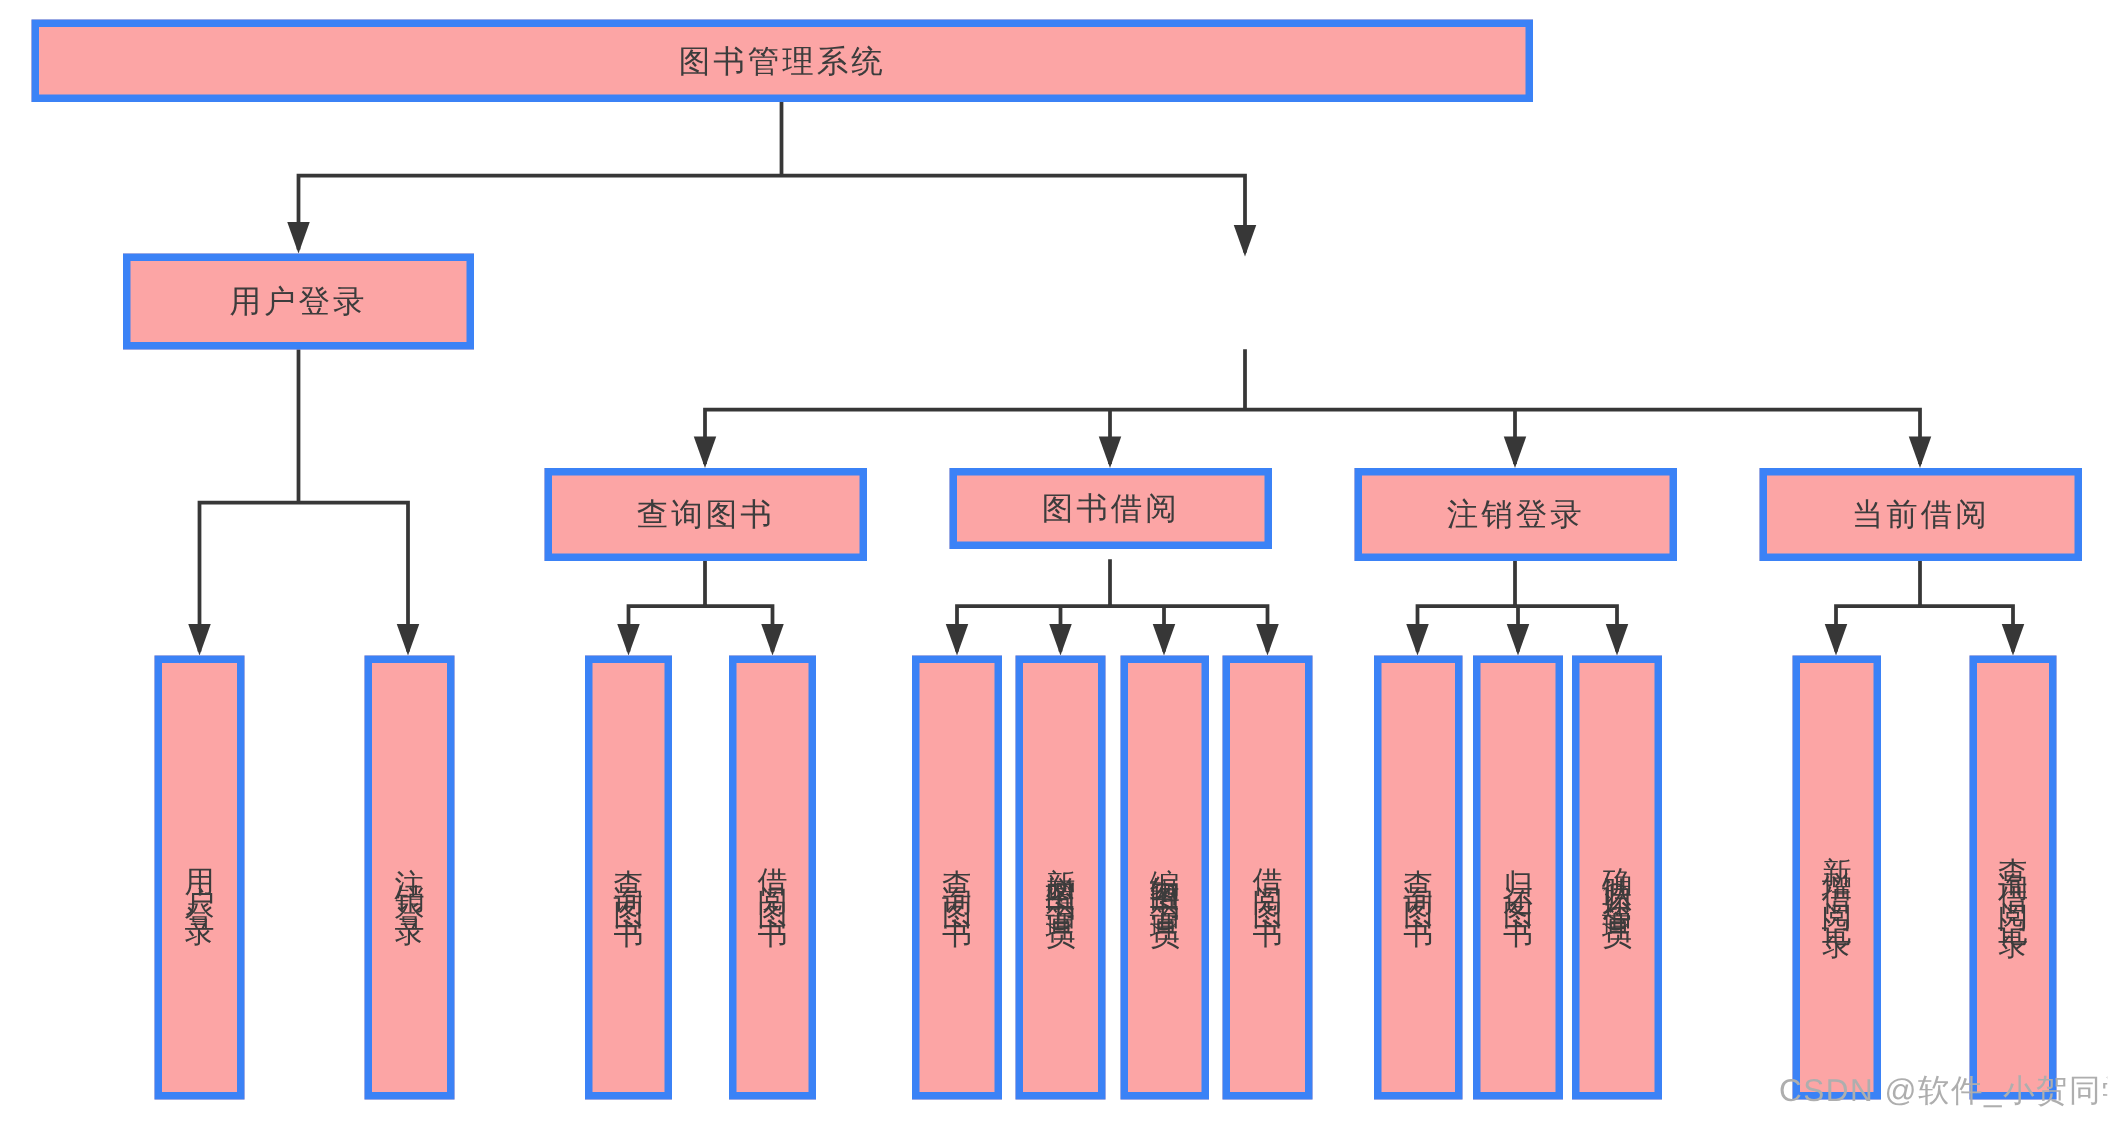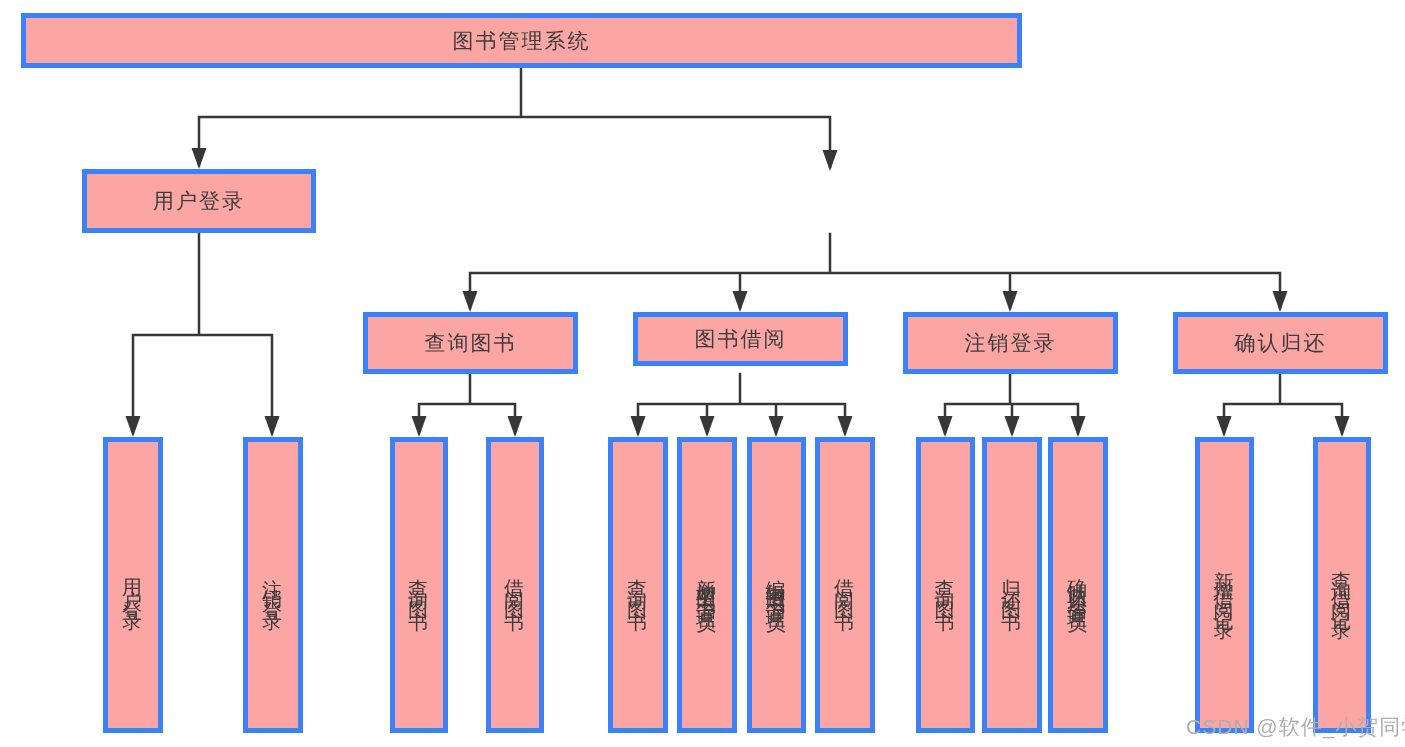--- a/index.html
+++ b/index.html
@@ -88,21 +88,21 @@
   <div class="node h-node" style="left:363px;top:312px;width:215px;height:62px;">
     <span>查询图书</span>
   </div>
   <div class="node h-node" style="left:633px;top:312px;width:215px;height:54px;">
     <span>图书借阅</span>
   </div>
   <div class="node h-node" style="left:903px;top:312px;width:215px;height:62px;">
     <span>注销登录</span>
   </div>
   <div class="node h-node" style="left:1173px;top:312px;width:215px;height:62px;">
-    <span>确认归还</span>
+    <span>当前借阅</span>
   </div>
 
   <div class="node leaf" style="left:103px;top:437px;width:60px;height:296px;">
     <span>用户登录</span>
   </div>
   <div class="node leaf" style="left:243px;top:437px;width:60px;height:296px;">
     <span>注销登录</span>
   </div>
 
   <div class="node leaf" style="left:390px;top:437px;width:58px;height:296px;">

